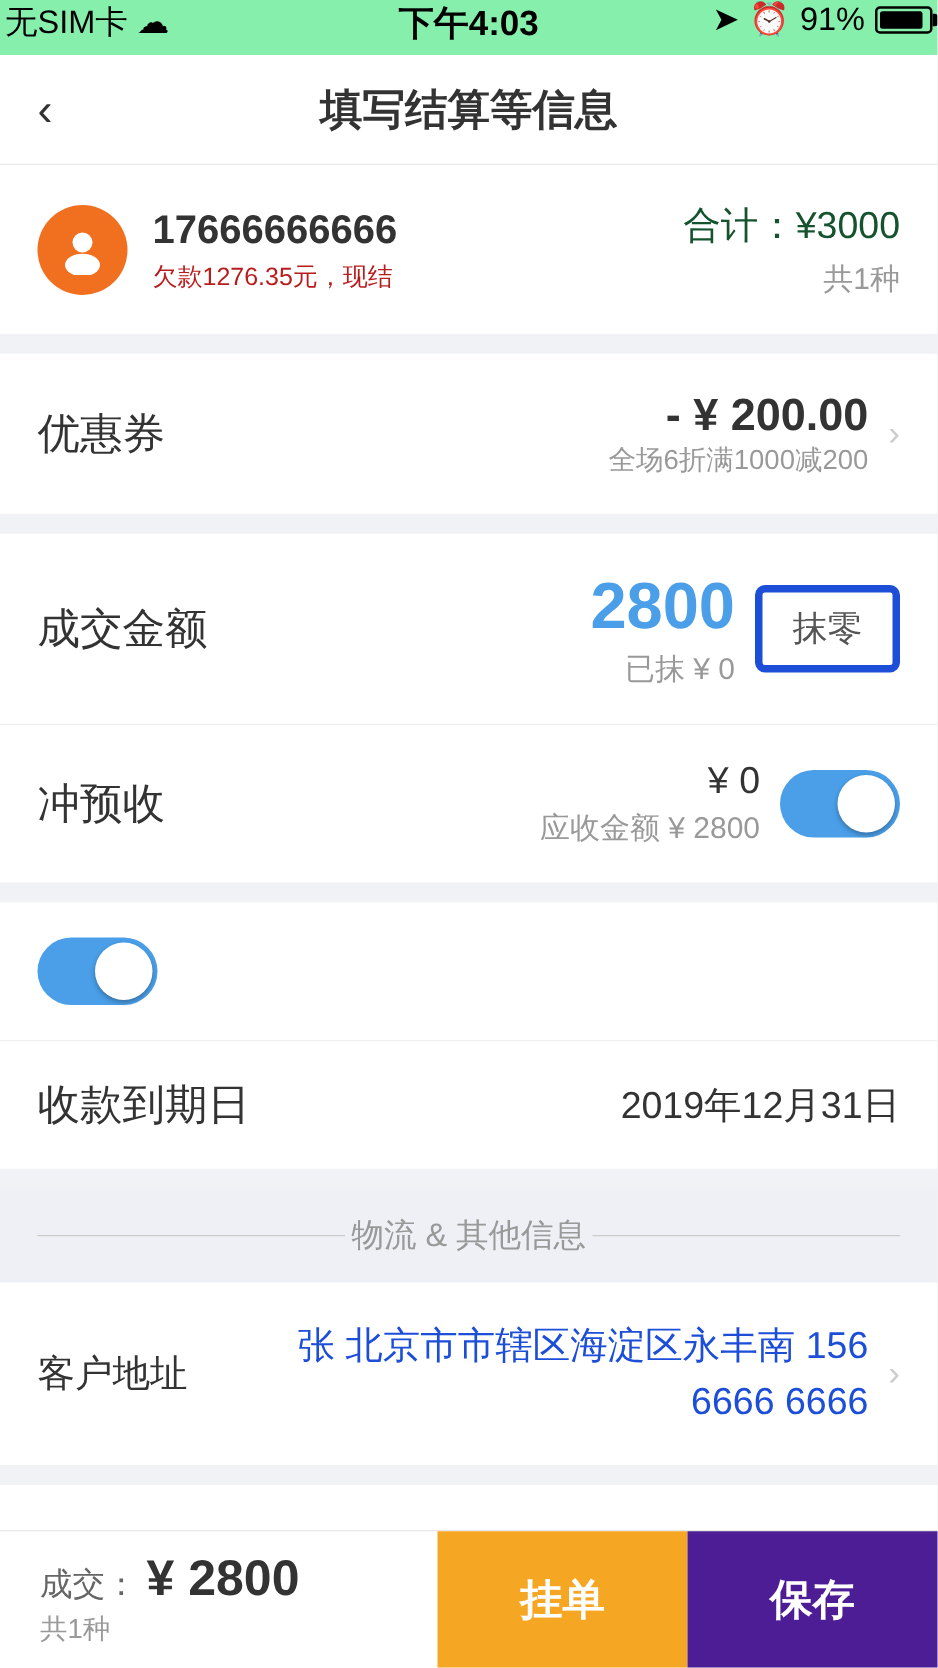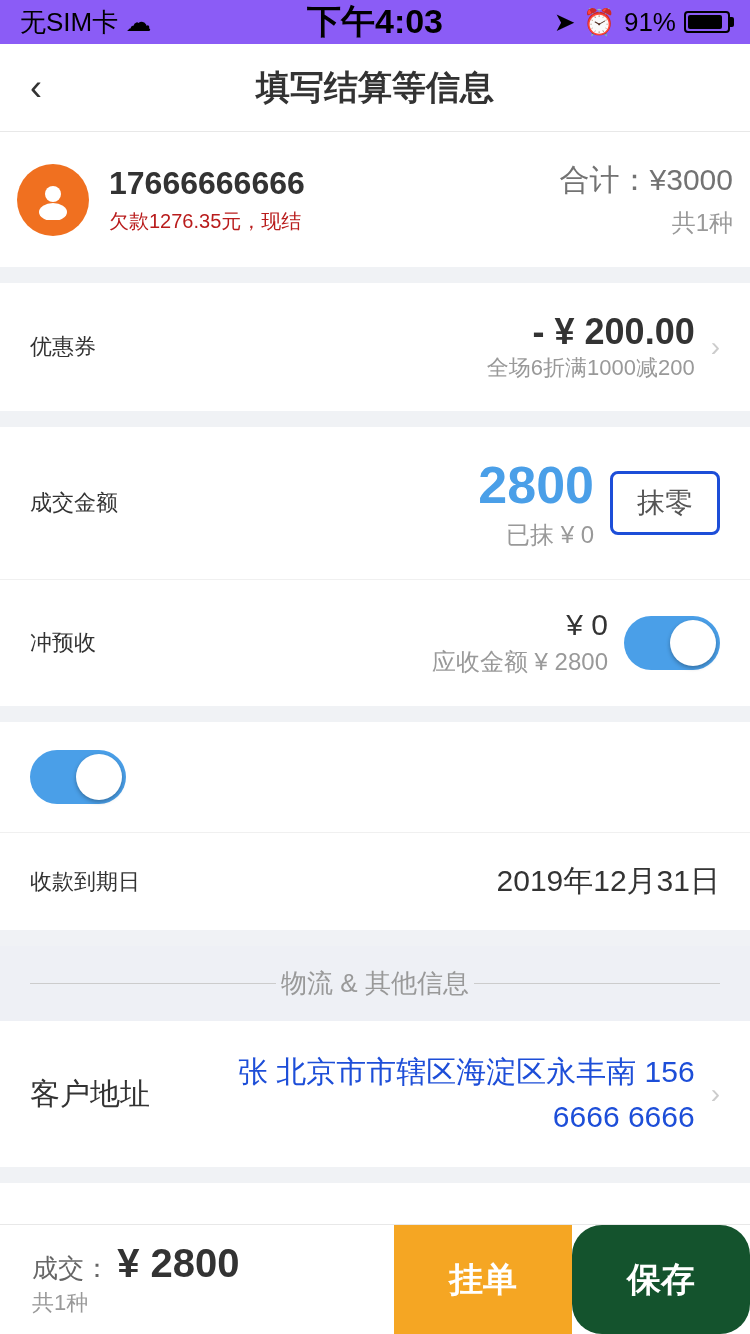--- a/index.html
+++ b/index.html
@@ -9,37 +9,37 @@
       min-height: 1334px;
       font-family: -apple-system, "PingFang SC", "Helvetica Neue", Arial, sans-serif;
       background: #f0f2f5;
       position: relative;
       overflow-x: hidden;
     }
 
     
     .status-bar {
       height: 44px;
-      background: #8b5cf6;
-      display: flex;
-      align-items: center;
+      background: #86efac;
+      display: flex;
+      align-items: flex-start;
       justify-content: space-between;
-      padding: 0 20px;
+      padding: 0 4px;
       font-size: 28px;
     }
     .status-left {
       display: flex;
       align-items: center;
       gap: 8px;
       font-size: 26px;
       font-weight: 500;
       color: #000;
     }
     .status-center {
-      font-size: 34px;
+      font-size: 28px;
       font-weight: 600;
       color: #000;
       position: absolute;
       left: 50%;
       transform: translateX(-50%);
     }
     .status-right {
       display: flex;
       align-items: center;
       gap: 8px;
@@ -98,21 +98,21 @@
     }
 
     
     .content {
       padding-bottom: 120px;
     }
 
     
     .customer-card {
       background: #fff;
-      padding: 28px 17px;
+      padding: 28px 30px;
       display: flex;
       align-items: center;
       justify-content: space-between;
       margin-bottom: 16px;
     }
     .customer-left {
       display: flex;
       align-items: center;
       gap: 20px;
     }
@@ -135,21 +135,21 @@
     }
     .customer-info .debt {
       font-size: 20px;
       color: #b91c1c;
     }
     .customer-right {
       text-align: right;
     }
     .customer-right .total {
       font-size: 30px;
-      color: #737373;
+      color: #14532d;
       margin-bottom: 6px;
     }
     .customer-right .count {
       font-size: 24px;
       color: #999;
     }
 
     
     .section {
       background: #fff;
@@ -162,21 +162,21 @@
       align-items: center;
       justify-content: space-between;
       padding: 28px 30px;
       border-bottom: 1px solid #f0f0f0;
       min-height: 88px;
     }
     .row:last-child {
       border-bottom: none;
     }
     .row-label {
-      font-size: 22px;
+      font-size: 34px;
       color: #333;
       font-weight: 400;
     }
     .row-right {
       display: flex;
       align-items: center;
       gap: 16px;
     }
     .row-value {
       font-size: 30px;
@@ -202,21 +202,21 @@
       font-size: 28px;
     }
 
     
     .deal-amount {
       font-size: 52px;
       font-weight: 700;
       color: #4a9fe8;
     }
     .erase-btn {
-      border: 3px solid #1d4ed8;
+      border: 6px solid #1d4ed8;
       border-radius: 8px;
       padding: 10px 24px;
       font-size: 28px;
       color: #555;
       background: #fff;
       cursor: pointer;
     }
     .deal-sub {
       font-size: 24px;
       color: #999;
@@ -312,35 +312,34 @@
       font-size: 40px;
       font-weight: 700;
       color: #333;
     }
     .bottom-summary-count {
       font-size: 22px;
       color: #999;
       margin-top: 2px;
     }
     .bottom-btn {
-      width: 178px;
+      width: 200px;
       display: flex;
       align-items: center;
       justify-content: center;
       font-size: 34px;
       font-weight: 600;
       color: #fff;
       cursor: pointer;
     }
     .btn-hang {
       background: #f5a623;
     }
     .btn-save {
-      background: #14532d;
-      border-radius: 30px;
+      background: #4c1d95;
     }
 
     
     .empty-section {
       background: #fff;
       height: 200px;
       margin-bottom: 16px;
     }
   </style>
 </head>

